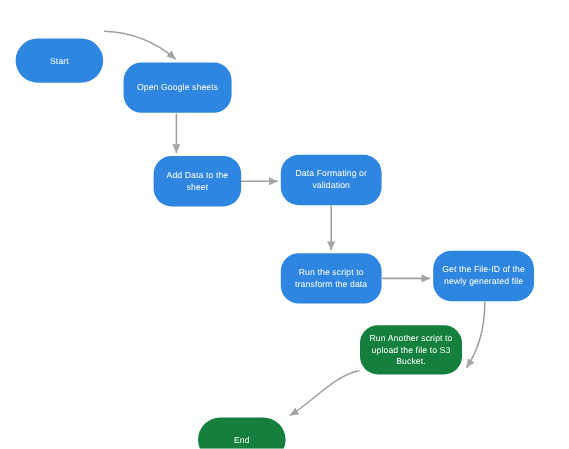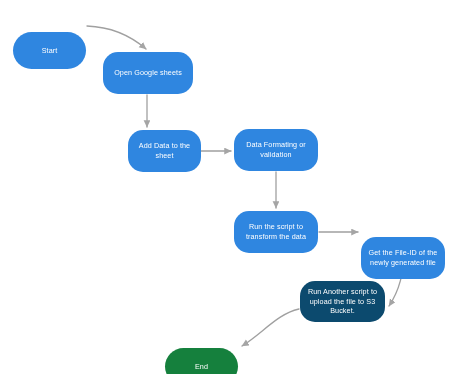--- a/index.html
+++ b/index.html
@@ -85,25 +85,25 @@
         <span class="node-label">Add Data to the sheet</span>
       </div>
       <div class="node process" style="left: 234px; top: 129px; width: 84px; height: 42px; background: rgb(47, 134, 224); color: rgb(255, 255, 255);">
         <span class="node-label">Data Formating or
 validation</span>
       </div>
       <div class="node process" style="left: 234px; top: 211px; width: 84px; height: 42px; background: rgb(47, 134, 224); color: rgb(255, 255, 255);">
         <span class="node-label">Run the script to
 transform the data</span>
       </div>
-      <div class="node process" style="left: 361px; top: 209px; width: 84px; height: 42px; background: rgb(47, 134, 224); color: rgb(255, 255, 255); margin-top: 28px;">
+      <div class="node process" style="left: 361px; top: 209px; width: 84px; height: 42px; background: rgb(47, 134, 224); color: rgb(255, 255, 255);">
         <span class="node-label">Get the File-ID of the
 newly generated file</span>
       </div>
-      <div class="node process" style="left: 300px; top: 281px; width: 85px; height: 41px; background: #0c4a6e; color: rgb(255, 255, 255);">
+      <div class="node process" style="left: 300px; top: 271px; width: 85px; height: 41px; background: #15803d; color: rgb(255, 255, 255);">
         <span class="node-label">Run Another script to
 upload the file to S3
 Bucket.</span>
       </div>
       <div class="node terminator" style="left: 165px; top: 330px; width: 73px; height: 37px; background: #15803d; color: rgb(255, 255, 255); text-align: center;">
         <span class="node-label">End</span>
       </div>
     </div>
 
 </div>

